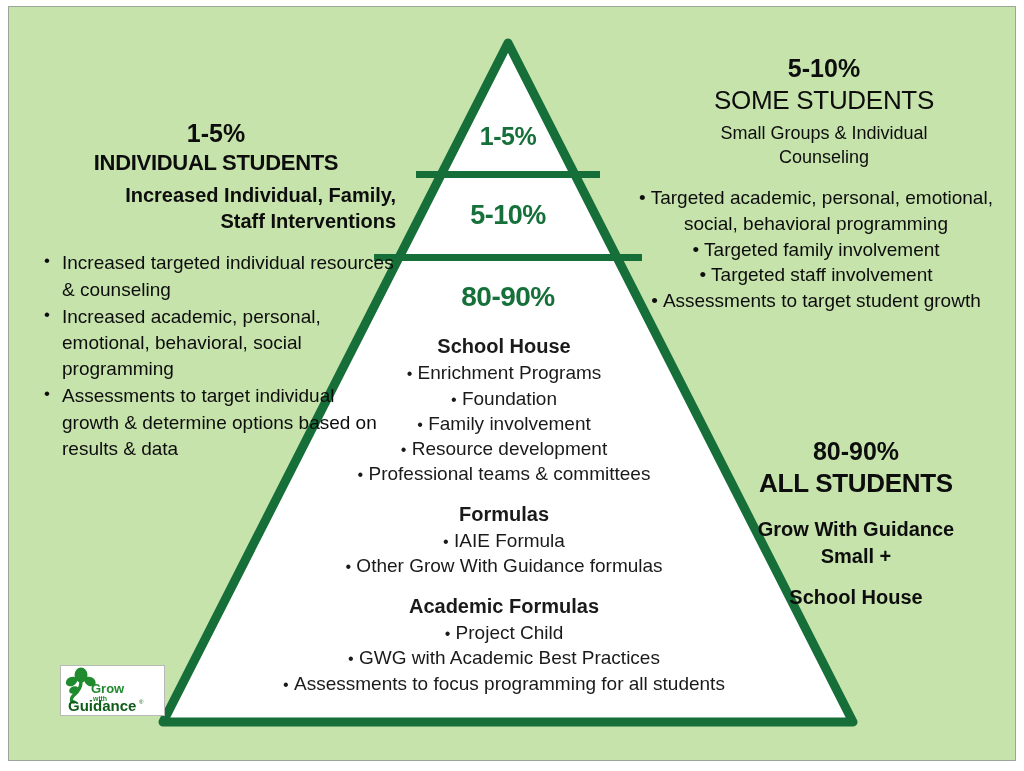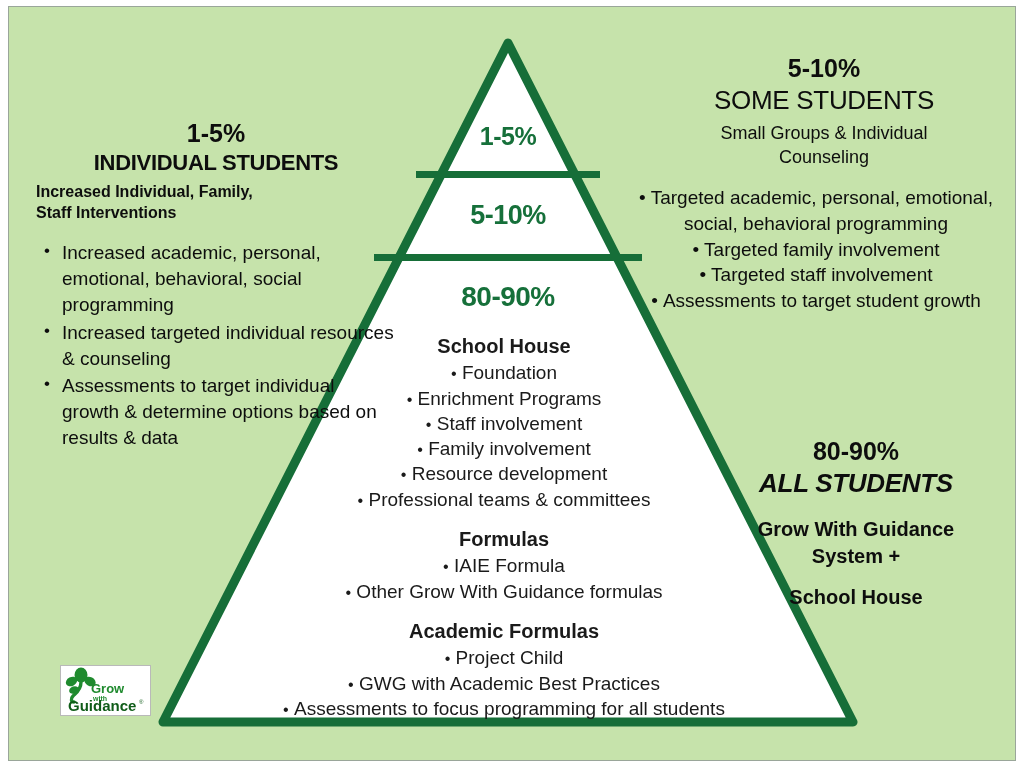--- a/index.html
+++ b/index.html
@@ -88,22 +88,22 @@
     line-height: 1.26;
   }
   #left-panel .l-head {
     text-align: center;
     font-size: 22px;
     font-weight: bold;
     line-height: 1.22;
     letter-spacing: -0.3px;
   }
   #left-panel .l-sub {
-    text-align: left;
-    font-size: 16px;
+    text-align: right;
+    font-size: 20px;
     font-weight: bold;
     line-height: 1.3;
     margin-top: 6px;
   }
   #left-panel ul.l-list {
     list-style: none;
     margin: 16px 0 0 0;
     padding: 0;
     font-size: 19px;
     line-height: 1.38;
@@ -172,36 +172,35 @@
   #right-panel-bottom .rb-pct {
     font-size: 25px;
     font-weight: bold;
     line-height: 1.32;
   }
   #right-panel-bottom .rb-head {
     font-size: 26px;
     font-weight: bold;
     line-height: 1.22;
     letter-spacing: -0.3px;
-    font-style: italic;
   }
   #right-panel-bottom .rb-line {
     font-size: 20px;
     font-weight: bold;
     line-height: 1.35;
     margin-top: 16px;
   }
   #right-panel-bottom .rb-line.gap { margin-top: 14px; }
 
   
   #logo {
     position: absolute;
     left: 60px;
     top: 665px;
-    width: 91px;
+    width: 105px;
     height: 51px;
     background: #ffffff;
     border: 1px solid #b9b9b9;
     box-sizing: border-box;
     overflow: hidden;
   }
   #logo .logo-inner {
     position: absolute;
     inset: 0;
   }
@@ -220,45 +219,44 @@
       <line x1="374" y1="257.5" x2="642" y2="257.5" stroke="#166e38" stroke-width="7"></line>
     </svg>
   </div>
 
   <div class="tier-pct" id="pct-top">1-5%</div>
   <div class="tier-pct" id="pct-mid">5-10%</div>
   <div class="tier-pct" id="pct-bot">80-90%</div>
 
   <div id="center-content">
     <div class="grp-title">School House</div>
+    <div class="c-item"><span class="bullet-dot">•</span>&nbsp;<span>Enrichment Programs</span></div>
     <div class="c-item"><span class="bullet-dot">•</span>&nbsp;<span>Foundation</span></div>
-    <div class="c-item"><span class="bullet-dot">•</span>&nbsp;<span>Enrichment Programs</span></div>
-    <div class="c-item"><span class="bullet-dot">•</span>&nbsp;<span>Staff involvement</span></div>
     <div class="c-item"><span class="bullet-dot">•</span>&nbsp;<span>Family involvement</span></div>
     <div class="c-item"><span class="bullet-dot">•</span>&nbsp;<span>Resource development</span></div>
     <div class="c-item"><span class="bullet-dot">•</span>&nbsp;<span>Professional teams &amp; committees</span></div>
 
     <div class="grp-title spaced">Formulas</div>
     <div class="c-item"><span class="bullet-dot">•</span>&nbsp;<span>IAIE Formula</span></div>
     <div class="c-item"><span class="bullet-dot">•</span>&nbsp;<span>Other Grow With Guidance formulas</span></div>
 
     <div class="grp-title spaced">Academic Formulas</div>
     <div class="c-item"><span class="bullet-dot">•</span>&nbsp;<span>Project Child</span></div>
     <div class="c-item"><span class="bullet-dot">•</span>&nbsp;<span>GWG with Academic Best Practices</span></div>
     <div class="c-item"><span class="bullet-dot">•</span>&nbsp;<span>Assessments to focus programming for all students</span></div>
   </div>
 
   <div id="left-panel">
     <div class="l-pct">1-5%</div>
     <div class="l-head">INDIVIDUAL STUDENTS</div>
     <div class="l-sub">Increased Individual, Family,</div>
     <div class="l-sub" style="margin-top:0">Staff Interventions</div>
     <ul class="l-list">
+      <li>Increased targeted individual resources &amp; counseling</li>
       <li>Increased academic, personal, emotional, behavioral, social programming</li>
-      <li>Increased targeted individual resources &amp; counseling</li>
       <li>Assessments to target individual growth &amp; determine options based on results &amp; data</li>
     </ul>
   </div>
 
   <div id="right-panel-top">
     <div class="r-pct">5-10%</div>
     <div class="r-head">SOME STUDENTS</div>
     <div class="r-sub">Small Groups &amp; Individual</div>
     <div class="r-sub" style="margin-top:0">Counseling</div>
     <ul class="r-list">
@@ -266,21 +264,21 @@
       <li><span class="bl">•</span><span>Targeted family involvement</span></li>
       <li><span class="bl">•</span><span>Targeted staff involvement</span></li>
       <li><span class="bl">•</span><span>Assessments to target student  growth</span></li>
     </ul>
   </div>
 
   <div id="right-panel-bottom">
     <div class="rb-pct">80-90%</div>
     <div class="rb-head">ALL STUDENTS</div>
     <div class="rb-line">Grow With Guidance</div>
-    <div class="rb-line" style="margin-top:0">System +</div>
+    <div class="rb-line" style="margin-top:0">Small +</div>
     <div class="rb-line gap">School House</div>
   </div>
 
   <div id="logo">
     <div class="logo-inner">
       <svg width="87" height="49" viewBox="0 0 87 49" xmlns="http://www.w3.org/2000/svg">
 
         <ellipse cx="20" cy="9" rx="6.5" ry="7.5" fill="#1f8a2e"></ellipse>
         <ellipse cx="10.5" cy="15.5" rx="6" ry="4.4" fill="#1f8a2e" transform="rotate(-28 10.5 15.5)"></ellipse>
         <ellipse cx="29" cy="15.5" rx="6" ry="4.4" fill="#1f8a2e" transform="rotate(28 29 15.5)"></ellipse>

